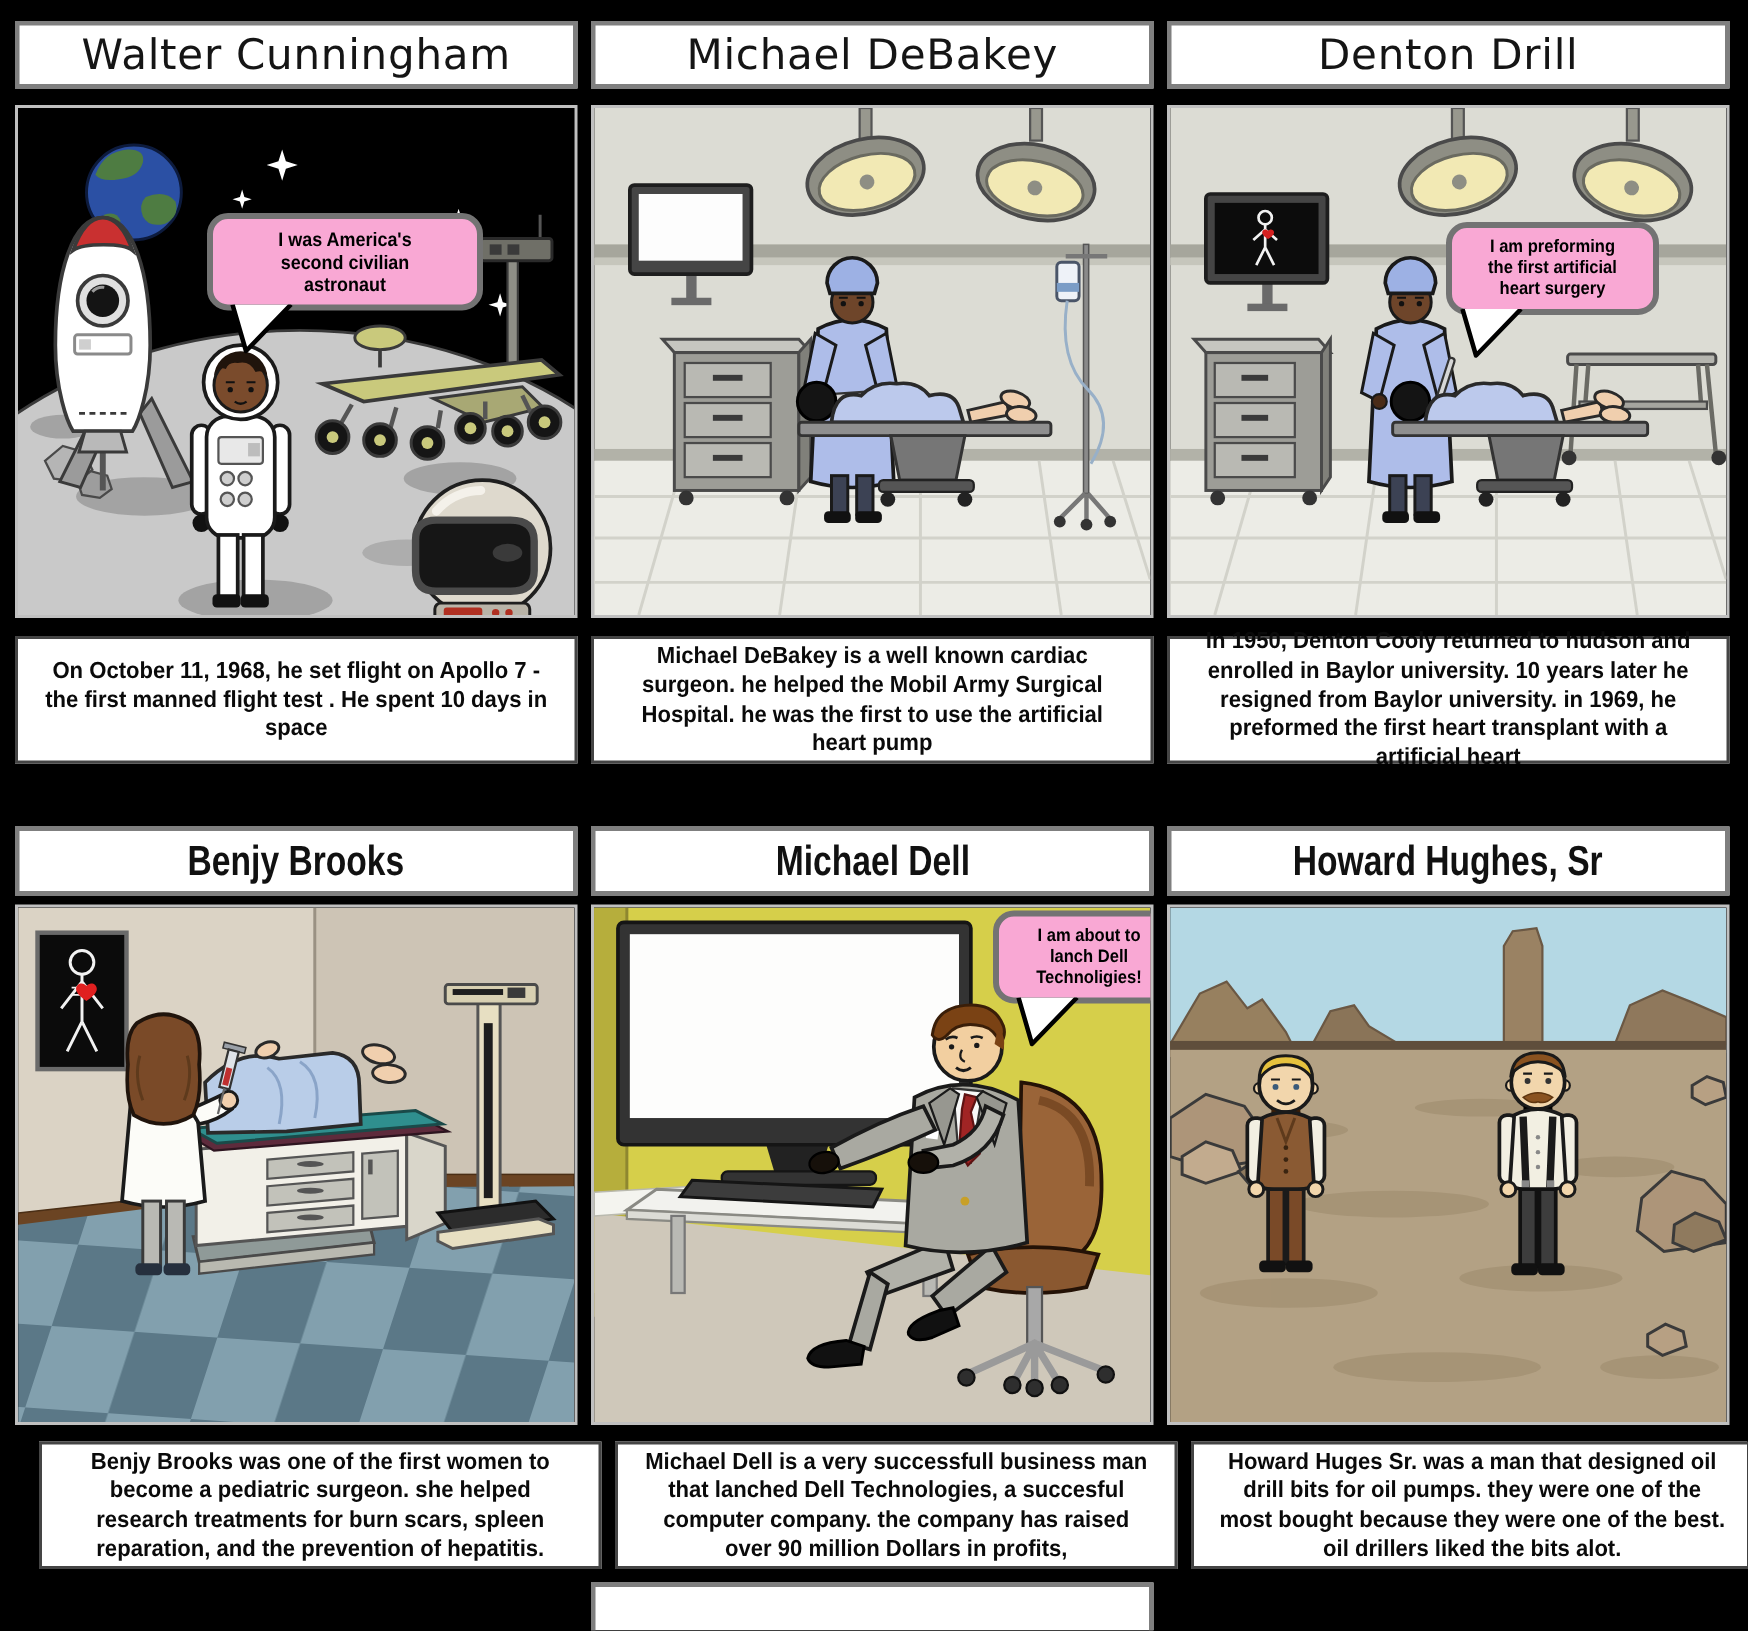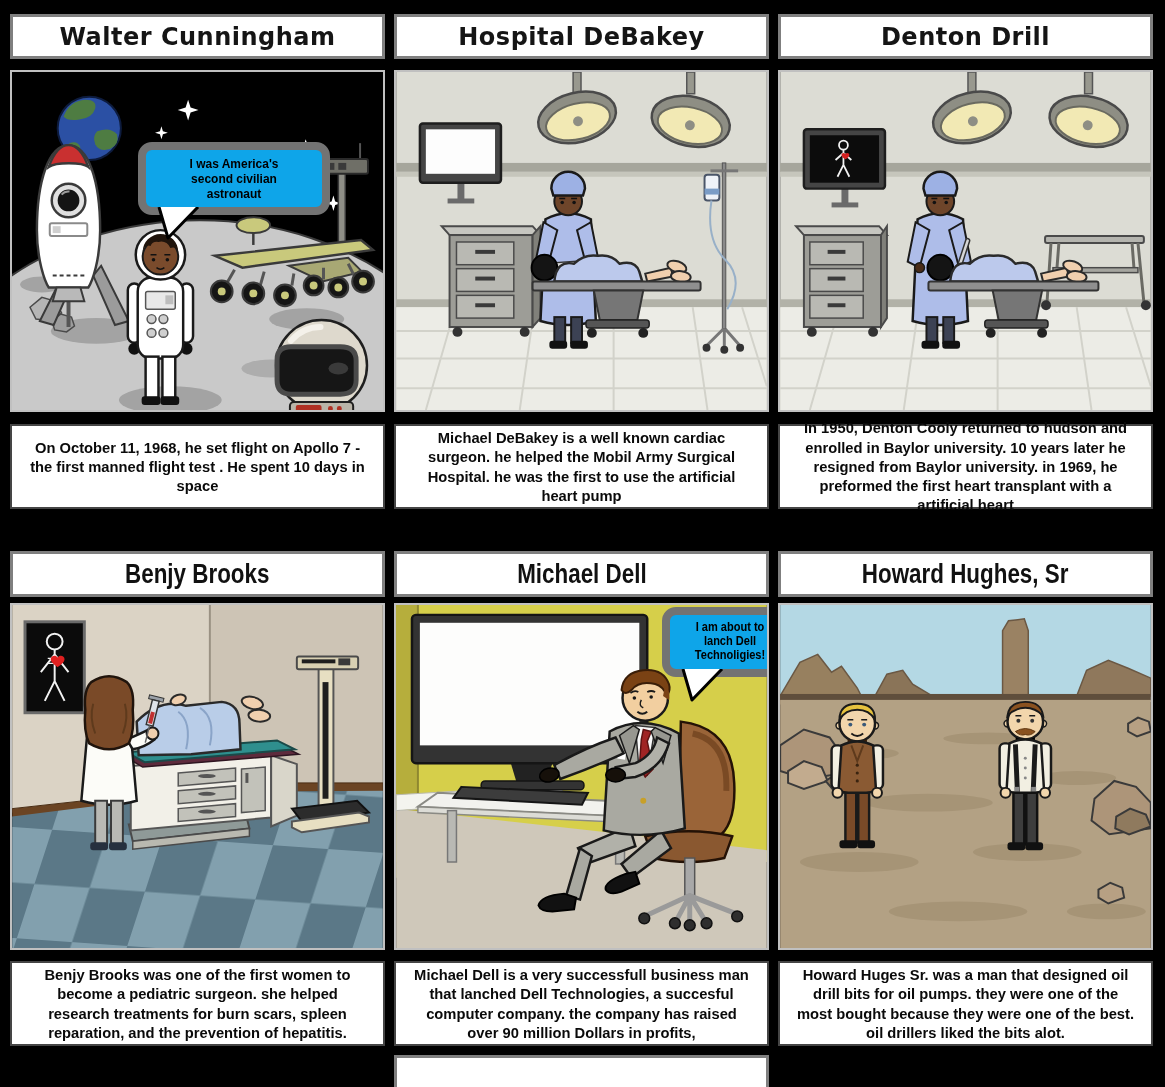--- a/index.html
+++ b/index.html
@@ -3,36 +3,36 @@
 <meta charset="utf-8">
 <style>
   html,body{margin:0;padding:0;background:#000;}
   .board{position:relative;width:1165px;height:1087px;background:#000;overflow:hidden;
          font-family:"Liberation Sans",sans-serif;}
   .col0{left:10px;} .col1{left:394px;} .col2{left:778px;}
   .titlebox{position:absolute;width:375px;background:#fff;border:3px solid #7f7f7f;
             box-sizing:border-box;display:flex;align-items:center;justify-content:center;}
   .titlebox.r1{top:14px;height:45px;}
   .titlebox.r2{top:551px;height:46px;}
-  .t1{font-family:"DejaVu Sans",sans-serif;font-weight:700;font-size:24px;color:#151515;letter-spacing:.5px;white-space:nowrap;}
+  .t1{font-family:"DejaVu Sans",sans-serif;font-weight:400;font-size:28px;color:#151515;letter-spacing:.5px;white-space:nowrap;}
   .t2{font-family:"Liberation Sans",sans-serif;font-weight:700;font-size:28px;color:#111;
       transform:scaleX(.8);white-space:nowrap;}
   .scene{position:absolute;width:375px;border:2px solid #c0c0c0;box-sizing:border-box;
          overflow:hidden;background:#000;}
   .scene.r1{top:70px;height:342px;}
   .scene.r2{top:603px;height:347px;}
   .scene>svg.art{display:block;width:100%;height:100%;}
   .descbox{position:absolute;width:375px;background:#fff;border:2px solid #454545;
            box-sizing:border-box;display:flex;align-items:center;justify-content:center;
            padding:4px 8px;}
   .descbox.r1{top:424px;height:85px;}
-  .descbox.r2{top:961px;height:85px;}
+  .descbox.r2{top:961px;height:85px;margin-left:16px;}
   .desc{font-weight:700;font-size:15.5px;line-height:1.24;color:#0a0a0a;text-align:center;
         transform:scaleX(.95);width:105%;}
-  .bubble{position:absolute;background:#0ea5e9;border:8px solid #737373;border-radius:14px;
+  .bubble{position:absolute;background:#f9a8d4;border:4px solid #737373;border-radius:14px;
           padding:6px 8px;z-index:5;}
   .bubble-text{display:block;font-weight:700;line-height:1.16;color:#000;text-align:center;
                white-space:pre-line;transform:scaleX(.92);}
   .b0{left:126px;top:70px;width:160px;} .b0 .bubble-text{font-size:13px;}
   .b1{left:198px;top:74px;width:98px;}  .b1 .bubble-text{font-size:11.5px;}
   .b2{left:184px;top:76px;width:118px;} .b2 .bubble-text{font-size:12px;}
   .b3{left:128px;top:12px;width:150px;} .b3 .bubble-text{font-size:12.5px;}
   .b4{left:266px;top:2px;width:104px;}  .b4 .bubble-text{font-size:12px;}
   .b5{left:110px;top:6px;width:132px;}  .b5 .bubble-text{font-size:12.5px;}
   .tail{position:absolute;top:100%;left:10px;width:46px;height:34px;}
@@ -167,21 +167,21 @@
         </svg>
       </div>
     </div>
     <div class="descbox r1 col0">
       <span class="desc">On October 11, 1968, he set flight on Apollo 7 - the first manned flight test . He spent 10 days in space</span>
     </div>
   </div>
 
   <div>
     <div class="titlebox r1 col1">
-      <span class="t1">Hospital DeBakey</span>
+      <span class="t1">Michael DeBakey</span>
     </div>
     <div class="scene r1 col1">
       <svg class="art" viewBox="0 0 375 342">
         <rect width="375" height="342" fill="#dcdcd4"></rect>
         <rect y="92" width="375" height="9" fill="#a6a69c"></rect>
         <rect y="101" width="375" height="5" fill="#c6c6bc"></rect>
         <rect y="230" width="375" height="8" fill="#b2b2a8"></rect>
         <rect y="238" width="375" height="104" fill="#ecece6"></rect>
         <g stroke="#d2d2ca" stroke-width="2">
           <path d="M0 262h375M0 290h375M0 320h375"></path>
@@ -362,20 +362,29 @@
           <path d="M264 204l26-6 2 9-26 5z" fill="#f0cfae" stroke="#2a2a2a" stroke-width="2"></path>
           <ellipse cx="296" cy="197" rx="10" ry="5.5" fill="#f0cfae" stroke="#2a2a2a" stroke-width="2" transform="rotate(18 296 197)"></ellipse>
           <ellipse cx="300" cy="207" rx="10" ry="5.5" fill="#f0cfae" stroke="#2a2a2a" stroke-width="2" transform="rotate(6 300 207)"></ellipse>
           <rect x="150" y="212" width="172" height="9" rx="2" fill="#8f8f8f" stroke="#333" stroke-width="2"></rect>
           <path d="M215 221h50l-6 30h-38z" fill="#767676" stroke="#333" stroke-width="2"></path>
           <rect x="207" y="251" width="64" height="8" rx="3" fill="#555" stroke="#222" stroke-width="1.5"></rect>
           <circle cx="213" cy="264" r="5" fill="#222"></circle>
             <circle cx="265" cy="264" r="5" fill="#222"></circle>
         </g>
       </svg>
+      <div class="bubble b2">
+        <span class="bubble-text">I am preforming
+the first artificial
+heart surgery</span>
+        <svg class="tail l4" viewBox="0 0 46 34">
+          <polygon points="3,0 42,0 12,31"></polygon>
+            <path d="M3,0 L12,31 L42,0"></path>
+        </svg>
+      </div>
     </div>
     <div class="descbox r1 col2">
       <span class="desc">In 1950, Denton Cooly returned to hudson and enrolled in Baylor university. 10 years later he resigned from Baylor university. in 1969, he preformed the first heart transplant with a artificial heart</span>
     </div>
   </div>
 
   <div>
     <div class="titlebox r2 col0">
       <span class="t2">Benjy Brooks</span>
     </div>

